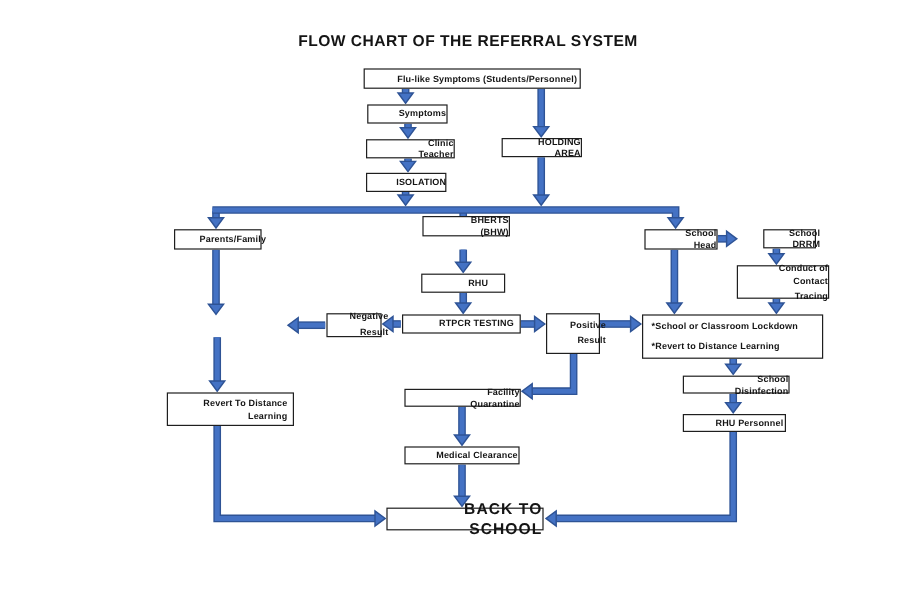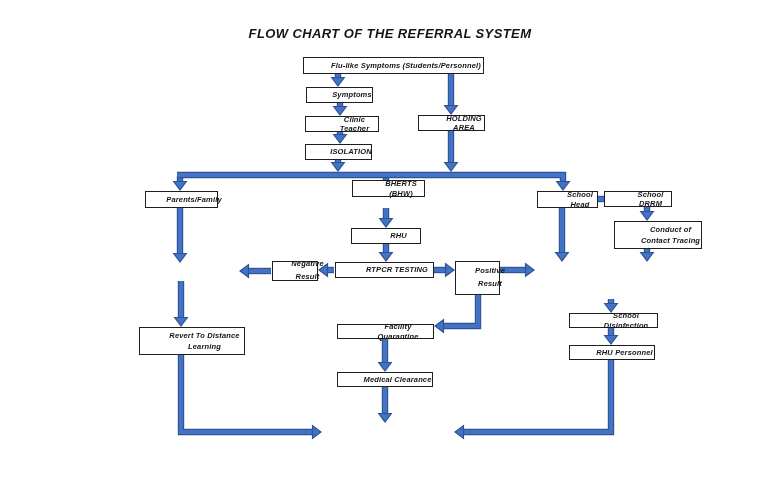--- a/index.html
+++ b/index.html
@@ -1,30 +1,30 @@
 <!DOCTYPE html>
 <html><head>
 <meta charset="utf-8">
 <style>
   html,body{margin:0;padding:0;background:#ffffff;}
   .stage{
     position:relative;width:768px;height:503px;background:#ffffff;
-    font-family:"Liberation Sans",sans-serif;overflow:hidden;font-style:italic;
+    font-family:"Liberation Sans",sans-serif;overflow:hidden;
   }
   .title{
     position:absolute;left:0;top:26px;width:780px;text-align:center;
     font-size:13px;font-weight:bold;letter-spacing:.4px;color:#141414;
   }
   .arrow-layer{position:absolute;left:0;top:0;}
   .node{
     position:absolute;box-sizing:border-box;background:#ffffff;
     border:1.4px solid #1f1f1f;color:#141414;
     font-weight:bold;font-size:7.5px;letter-spacing:.15px;line-height:1.25;
     display:flex;align-items:center;justify-content:center;
-    text-align:center;white-space:pre-line;z-index:2;padding-left:25px;
+    text-align:right;white-space:pre-line;z-index:2;padding-left:25px;
   }
   .node.ml2{line-height:1.7;}
   .node.ml15{line-height:1.5;}
   .node.lockdown{
     justify-content:flex-start;text-align:left;padding-left:7px;
     line-height:2.15;border-width:1.6px;
   }
   .node.big{
     font-size:13px;letter-spacing:.9px;border-width:1.9px;
   }
@@ -188,42 +188,45 @@
   <div class="node" style="left:418px;top:115px;width:67px;height:16px">HOLDING AREA</div>
 
   <div class="node" style="left:305px;top:144px;width:67px;height:16px">ISOLATION</div>
 
   <div class="node" style="left:145px;top:191px;width:73px;height:17px">Parents/Family</div>
 
   <div class="node" style="left:352px;top:180px;width:73px;height:17px">BHERTS (BHW)</div>
 
   <div class="node" style="left:537px;top:191px;width:61px;height:17px">School Head</div>
 
-  <div class="node" style="left:604px;top:191px;width:68px;height:16px">School DRRM</div>
-
-  <div class="node ml15" style="left:614px;top:221px;width:88px;height:28px">Conduct of
+  <div class="node" style="left:636px;top:191px;width:44px;height:16px">School DRRM</div>
+
+  <div class="node ml15" style="left:614px;top:221px;width:77px;height:28px">Conduct of
 Contact Tracing</div>
 
   <div class="node" style="left:351px;top:228px;width:70px;height:16px">RHU</div>
 
   <div class="node" style="left:335px;top:262px;width:99px;height:16px">RTPCR TESTING</div>
 
   <div class="node ml2" style="left:272px;top:261px;width:46px;height:20px">Negative
 Result</div>
 
   <div class="node ml2" style="left:455px;top:261px;width:45px;height:34px">Positive
 Result</div>
 
 
+  <div class="node lockdown" style="left:535px;top:262px;width:151px;height:37px">*School or Classroom Lockdown
+*Revert to Distance Learning</div>
 
   <div class="node ml15" style="left:139px;top:327px;width:106px;height:28px">Revert To Distance
 Learning</div>
 
   <div class="node" style="left:337px;top:324px;width:97px;height:15px">Facility Quarantine</div>
 
   <div class="node" style="left:569px;top:313px;width:89px;height:15px">School Disinfection</div>
 
   <div class="node" style="left:569px;top:345px;width:86px;height:15px">RHU Personnel</div>
 
   <div class="node" style="left:337px;top:372px;width:96px;height:15px">Medical Clearance</div>
 
+  <div class="node big" style="left:322px;top:423px;width:131px;height:19px">BACK TO SCHOOL</div>
 
 </div>
 
 </body></html>

